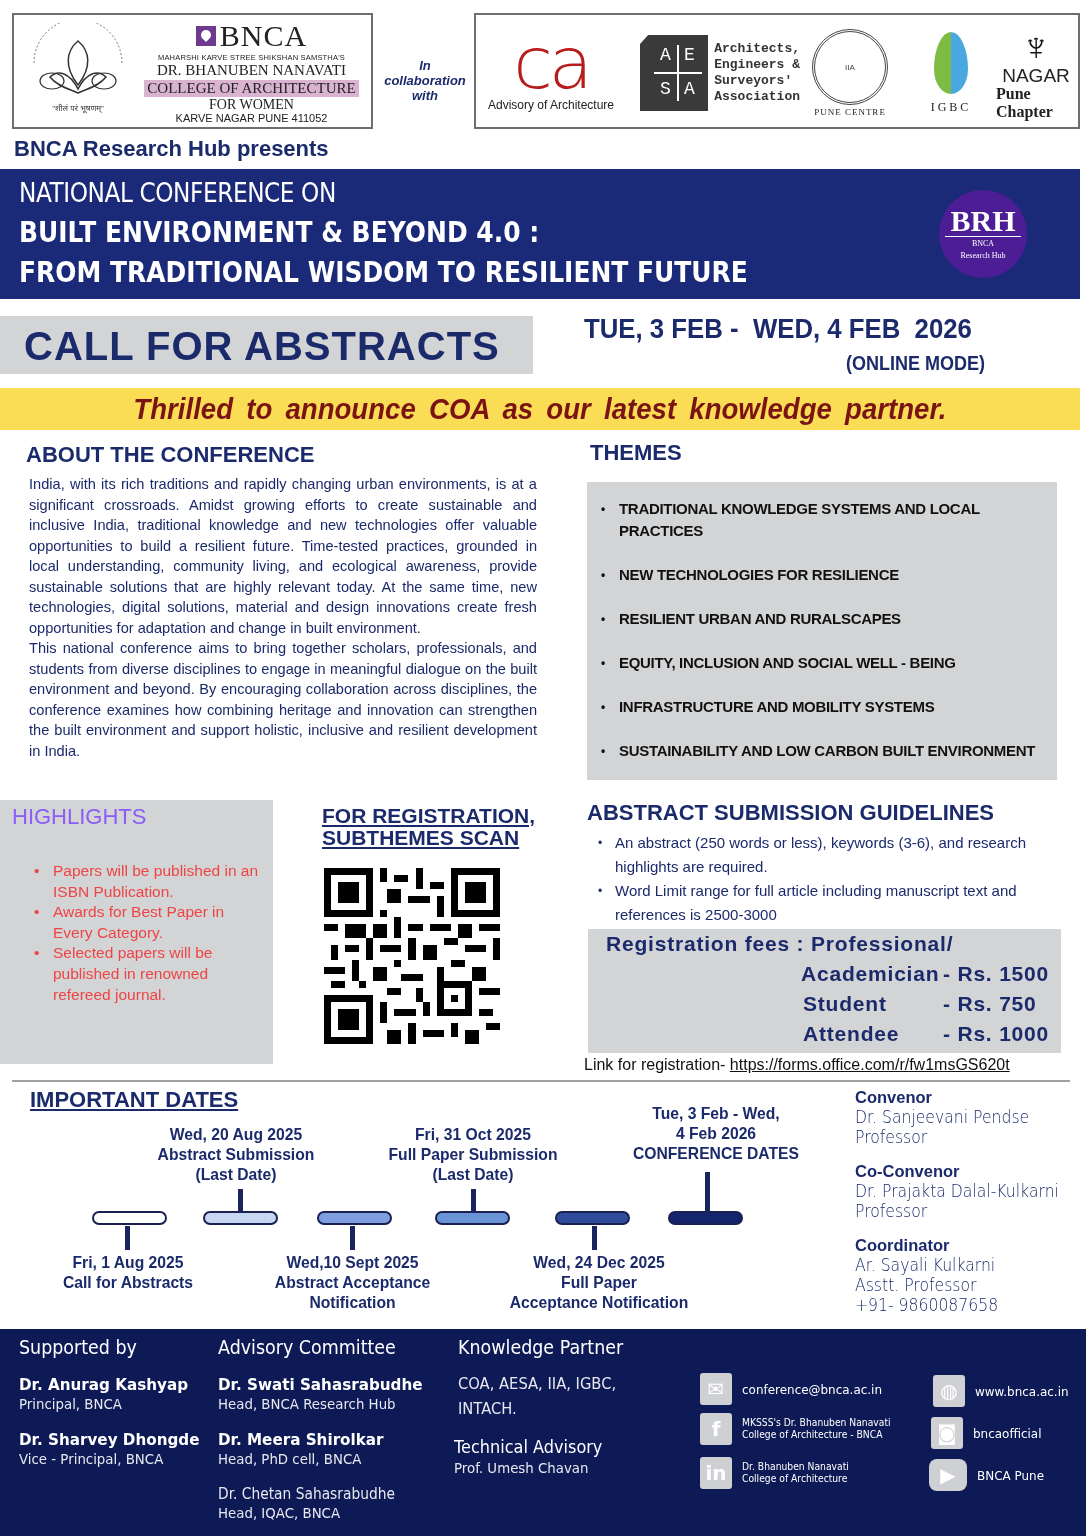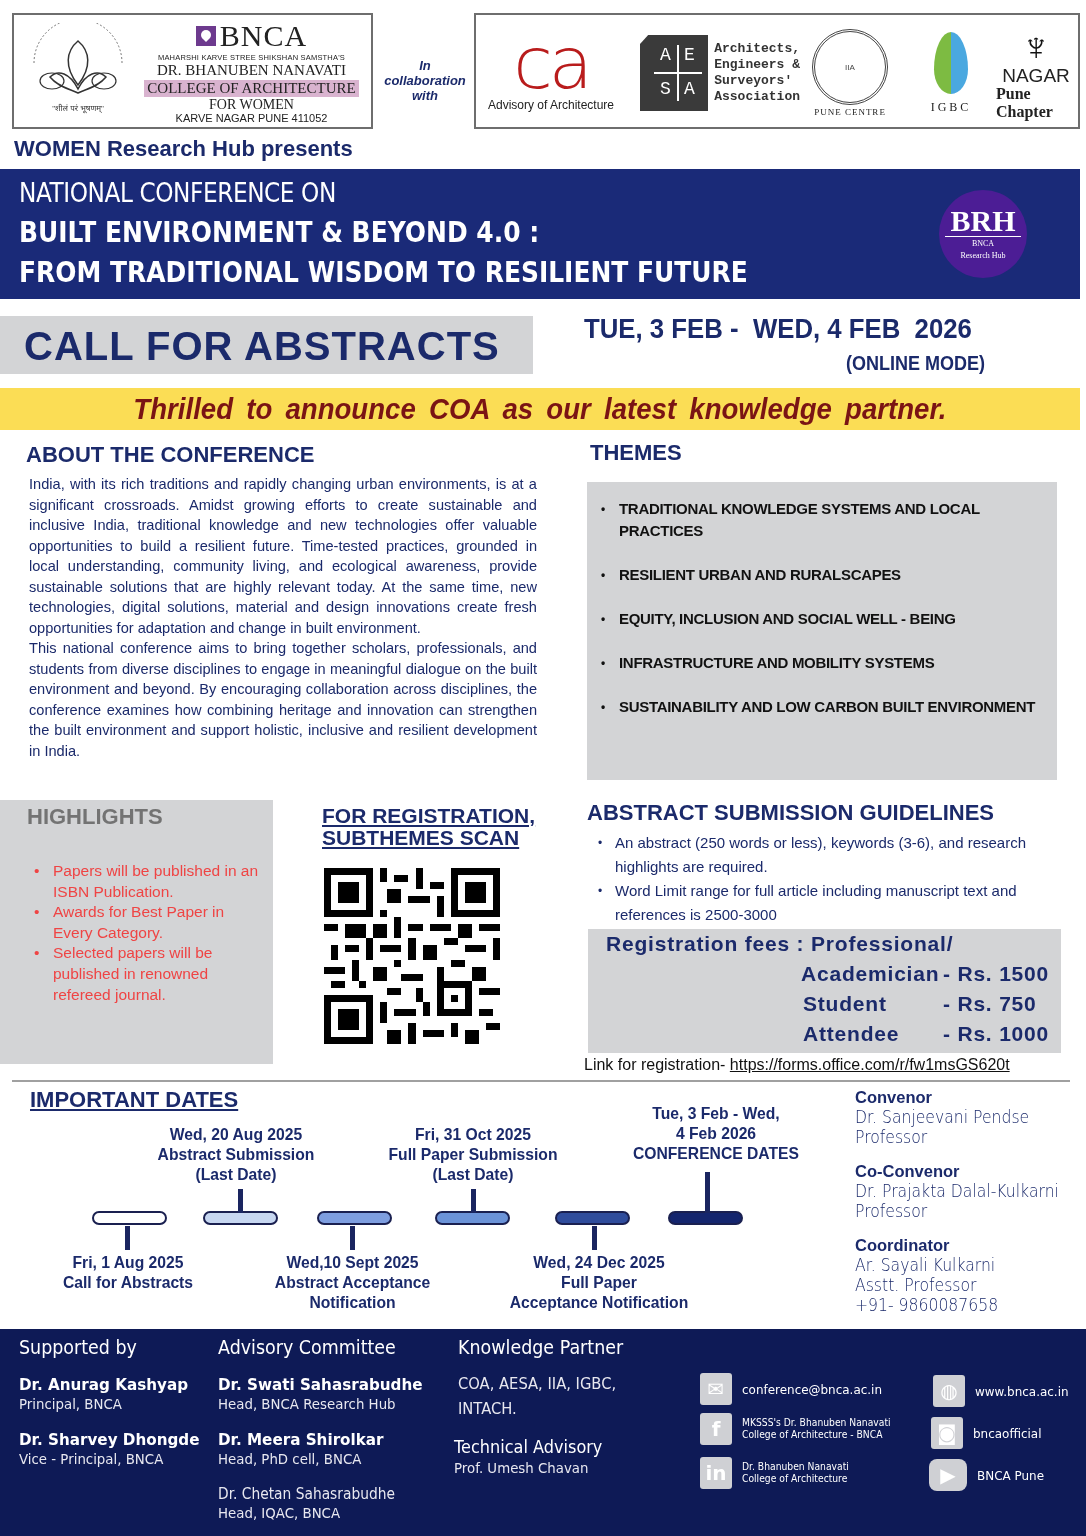--- a/index.html
+++ b/index.html
@@ -62,21 +62,21 @@
   h2.sec { position: absolute; font-size: 22px; font-weight: bold; color: #1b2a6b; }
   .about-h { left: 26px; top: 442px; }
   .about-p { left: 29px; top: 474px; width: 508px; font-size: 14.6px; line-height: 20.5px; text-align: justify; color: #1b2a6b; font-weight: 500; }
   .themes-h { left: 590px; top: 440px; }
   .themes-box { left: 587px; top: 482px; width: 470px; height: 298px; background: #d3d4d6; padding: 16px 10px 0 14px; }
   .themes-box ul { list-style: none; }
   .themes-box li { position: relative; padding-left: 18px; font-size: 15px; font-weight: bold; color: #111; line-height: 22px; margin-bottom: 22px; letter-spacing: -0.3px; }
   .themes-box li::before { content: "•"; position: absolute; left: 0; top: 0; font-size: 12px; }
 
   .hl-box { left: 0; top: 800px; width: 273px; height: 264px; background: #d3d4d6; }
-  .hl-h { position: absolute; left: 27px; top: 804px; font-size: 22px; font-weight: bold; color: #737373; }
+  .hl-h { position: absolute; left: 12px; top: 804px; font-size: 22px; font-weight: normal; color: #8b5cf6; }
   .hl-list { position: absolute; left: 34px; top: 861px; width: 232px; list-style: none; }
   .hl-list li { position: relative; padding-left: 19px; font-size: 15.5px; line-height: 20.6px; color: #ef4444; }
   .hl-list li::before { content: "•"; position: absolute; left: 0; top: 0; }
 
   .reg-h { left: 322px; top: 805px; font-size: 21px; font-weight: bold; color: #1b2a6b; text-decoration: underline; line-height: 22px; }
   .qr { left: 324px; top: 868px; width: 176px; height: 176px; }
 
   .asg-h { left: 587px; top: 800px; }
   .asg-list { position: absolute; left: 598px; top: 831px; width: 470px; list-style: none; }
   .asg-list li { position: relative; padding-left: 17px; font-size: 15px; line-height: 24px; color: #1b2a6b; font-weight: 500; }
@@ -158,21 +158,21 @@
     <div class="igbc-leaf"></div>
     <div class="igbc-cap">IGBC</div>
   </div>
   <div class="partner" style="left:520px;width:80px;">
     <div class="intach-fig">♆</div>
     <div class="intach-cap">NAGAR</div>
     <div class="intach-sub">Pune Chapter</div>
   </div>
 </div>
 
-<div class="abs presents">WOMEN Research Hub presents</div>
+<div class="abs presents">BNCA Research Hub presents</div>
 
 <div class="abs banner">
   <div class="b-line1">NATIONAL CONFERENCE ON</div>
   <div class="b-line2">BUILT ENVIRONMENT &amp; BEYOND 4.0 :</div>
   <div class="b-line3">FROM TRADITIONAL WISDOM TO RESILIENT FUTURE</div>
   <div class="brh">
     <div class="brh-big">BRH</div>
     <div class="brh-small">BNCA</div>
     <div class="brh-small">Research Hub</div>
   </div>
@@ -189,20 +189,21 @@
 <h2 class="sec about-h">ABOUT THE CONFERENCE</h2>
 <div class="abs about-p">
   <p>India, with its rich traditions and rapidly changing urban environments, is at a significant crossroads. Amidst growing efforts to create sustainable and inclusive India, traditional knowledge and new technologies offer valuable opportunities to build a resilient future. Time-tested practices, grounded in local understanding, community living, and ecological awareness, provide sustainable solutions that are highly relevant today. At the same time, new technologies, digital solutions, material and design innovations create fresh opportunities for adaptation and change in built environment.</p>
   <p>This national conference aims to bring together scholars, professionals, and students from diverse disciplines to engage in meaningful dialogue on the built environment and beyond. By encouraging collaboration across disciplines, the conference examines how combining heritage and innovation can strengthen the built environment and support holistic, inclusive and resilient development in India.</p>
 </div>
 
 <h2 class="sec themes-h">THEMES</h2>
 <div class="abs themes-box">
   <ul>
     <li>TRADITIONAL KNOWLEDGE SYSTEMS AND LOCAL PRACTICES</li>
+    <li>NEW TECHNOLOGIES FOR RESILIENCE</li>
     <li>RESILIENT URBAN AND RURALSCAPES</li>
     <li>EQUITY, INCLUSION AND SOCIAL WELL - BEING</li>
     <li>INFRASTRUCTURE AND MOBILITY SYSTEMS</li>
     <li>SUSTAINABILITY AND LOW CARBON BUILT ENVIRONMENT</li>
   </ul>
 </div>
 
 <div class="abs hl-box"></div>
 <div class="hl-h">HIGHLIGHTS</div>
 <ul class="hl-list">

